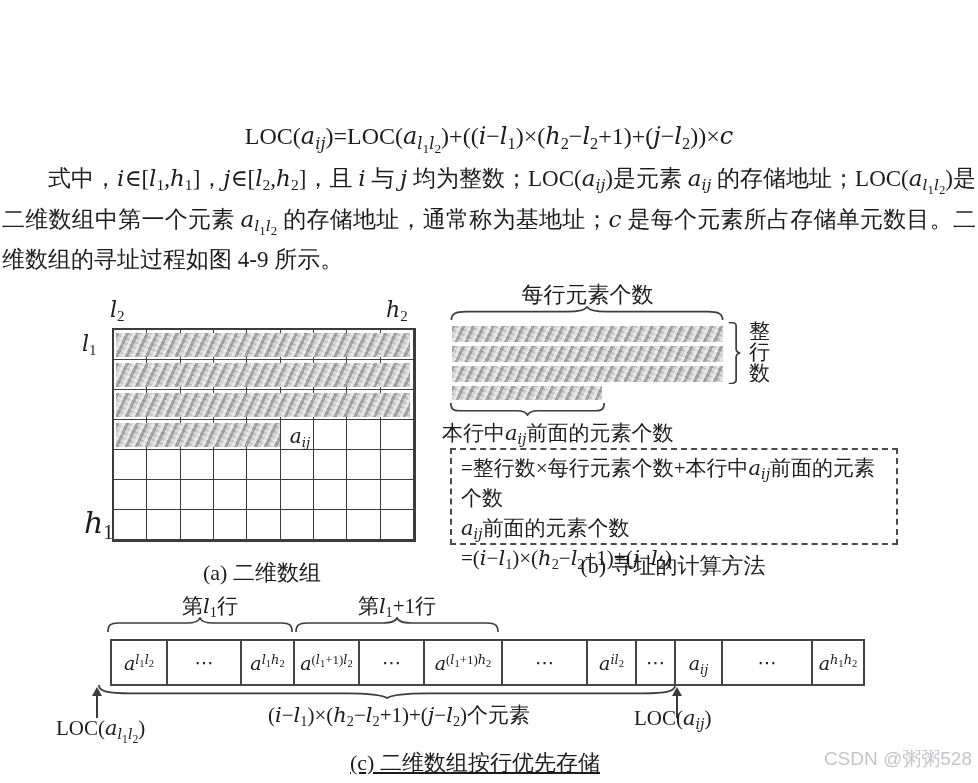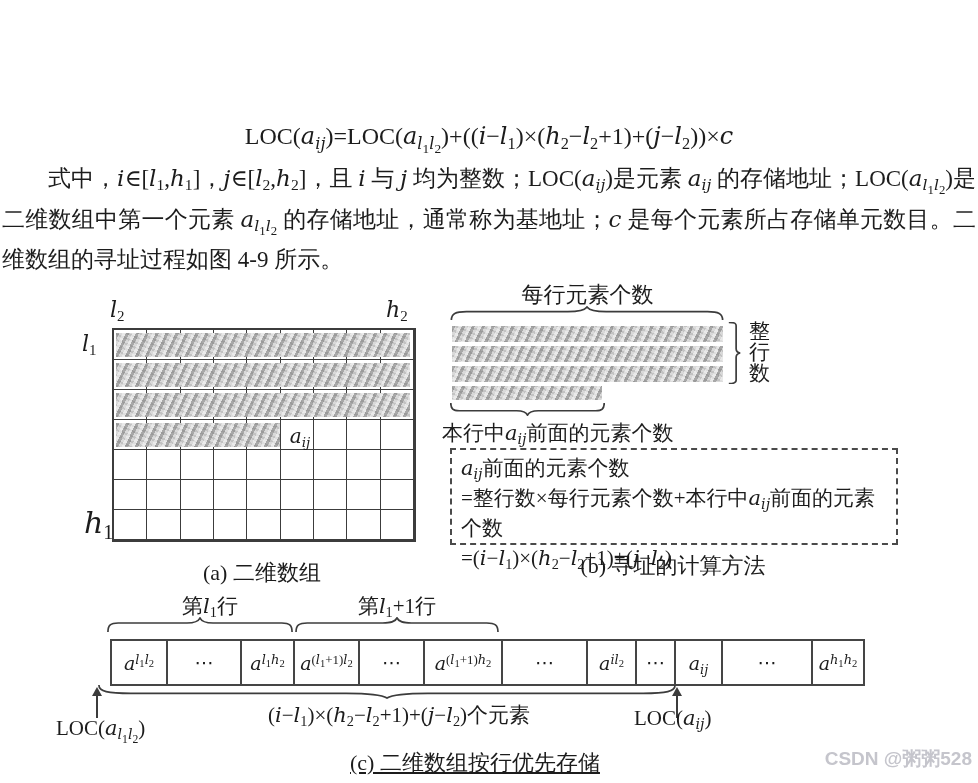--- a/index.html
+++ b/index.html
@@ -83,22 +83,22 @@
   <div class="abs vlabel" style="left:747px;top:321px;">整行数</div>
 
   <div class="brace" style="left:450px;top:402px;width:155px;height:14px;">
     <svg viewBox="0 0 200 16" preserveAspectRatio="none">
         <path d="M1,1 C1,8 4,10 12,10 L86,10 C94,10 98,11 100,15 C102,11 106,10 114,10 L188,10 C196,10 199,8 199,1" fill="none" stroke="#3c3c3c" stroke-width="1.7" vector-effect="non-scaling-stroke"></path>
       </svg>
   </div>
   <div class="abs" style="left:442px;top:419px;font-size:21px;">本行中<i>a<sub>ij</sub></i>前面的元素个数</div>
 
   <div class="abs dashbox" style="left:450px;top:448px;width:448px;height:97px;">
+    <div>=整行数×每行元素个数+本行中<i>a<sub>ij</sub></i>前面的元素个数</div>
     <div><i>a<sub>ij</sub></i>前面的元素个数</div>
-    <div>=整行数×每行元素个数+本行中<i>a<sub>ij</sub></i>前面的元素个数</div>
     <div>=(<i>i</i>−<i>l</i><sub>1</sub>)×(<i>h</i><sub>2</sub>−<i>l</i><sub>2</sub>+1)+(<i>j</i>−<i>l</i><sub>2</sub>)</div>
   </div>
 
   <div class="abs cap center" style="left:558px;top:551px;width:230px;">(b) 寻址的计算方法</div>
 
   <div class="abs center" style="left:140px;top:592px;width:140px;font-size:21px;">第<i>l</i><sub>1</sub>行</div>
   <div class="abs center" style="left:318px;top:592px;width:158px;font-size:21px;">第<i>l</i><sub>1</sub>+1行</div>
 
   <div class="brace" style="left:107px;top:617px;width:186px;height:16px;">
     <svg viewBox="0 0 200 16" preserveAspectRatio="none">
@@ -154,15 +154,15 @@
 
   <div class="arrow" style="left:96px;top:696px;height:22px;"></div>
   <div class="arrow" style="left:676px;top:696px;height:22px;"></div>
 
   <div class="abs small-math" style="left:268px;top:701px;">(<i>i</i>−<i>l</i><sub>1</sub>)×(<i>h</i><sub>2</sub>−<i>l</i><sub>2</sub>+1)+(<i>j</i>−<i>l</i><sub>2</sub>)个元素</div>
   <div class="abs small-math" style="left:56px;top:716px;">LOC(<i>a</i><sub><i>l</i><sub>1</sub><i>l</i><sub>2</sub></sub>)</div>
   <div class="abs small-math" style="left:634px;top:706px;">LOC(<i>a<sub>ij</sub></i>)</div>
 
   <div class="abs cap center" style="left:330px;top:748px;width:290px;text-decoration:underline;">(c) 二维数组按行优先存储</div>
 
-  <div class="abs wm" style="right:6px;top:746px;font-weight:bold;">CSDN @粥粥528</div>
+  <div class="abs wm" style="right:6px;top:746px;">CSDN @粥粥528</div>
 
 </div>
 
 </body></html>

